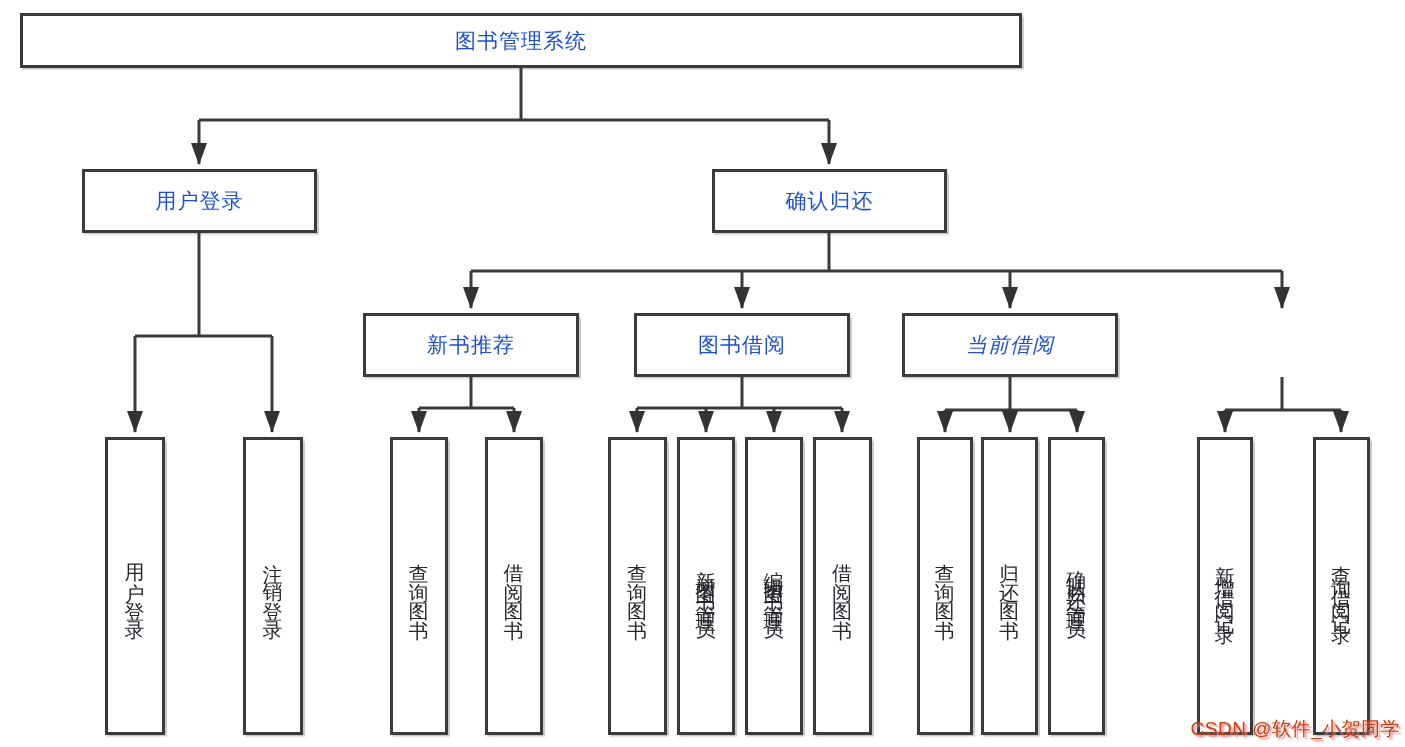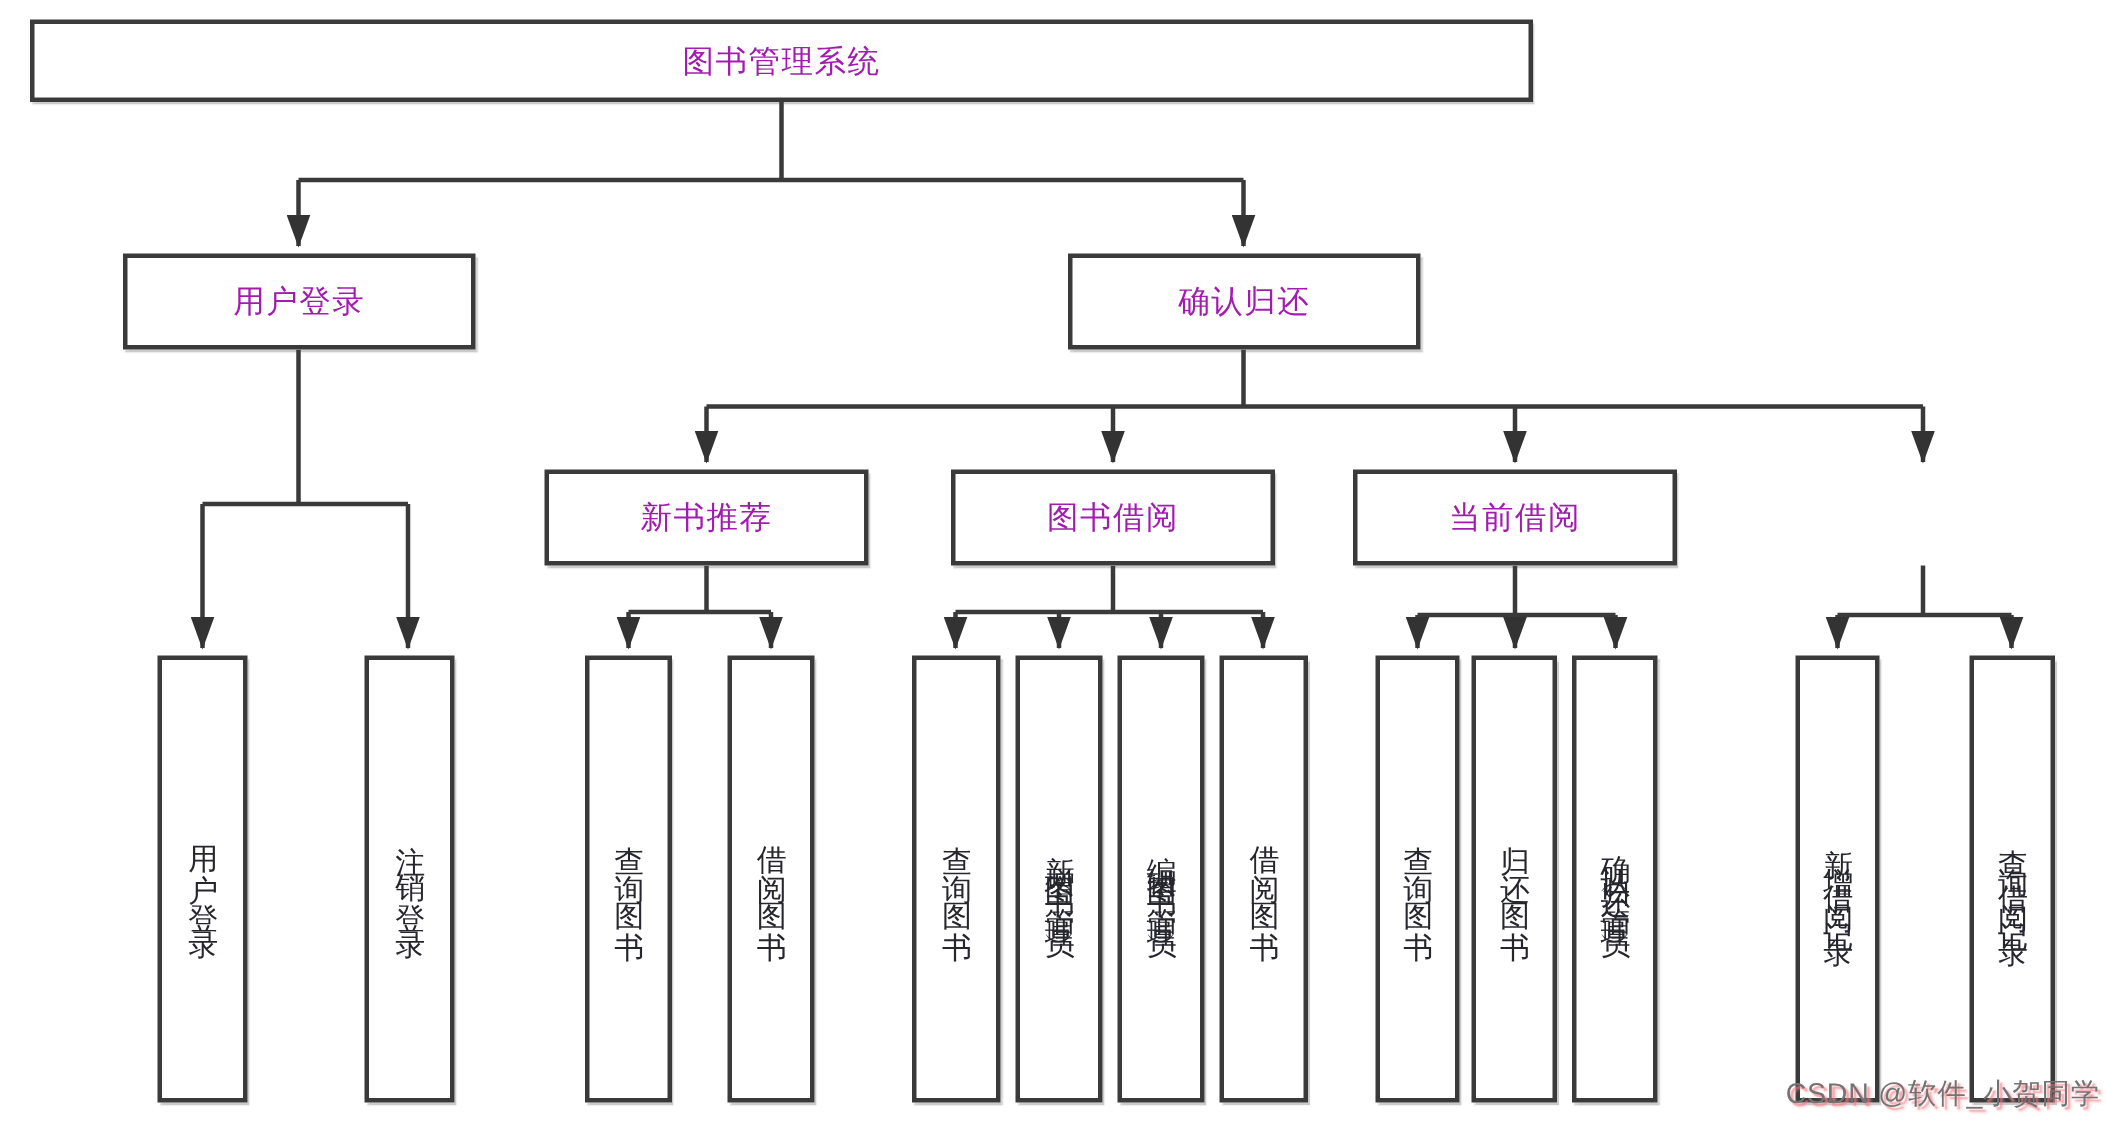--- a/index.html
+++ b/index.html
@@ -6,33 +6,33 @@
   #canvas {
     position:relative; width:1405px; height:747px; background:#ffffff;
     font-family:"Liberation Sans", sans-serif; color:#26262e; overflow:hidden;
   }
   svg.wires { position:absolute; left:0; top:0; width:1405px; height:747px; }
   .node {
     position:absolute; box-sizing:border-box; background:#ffffff;
     border:3px solid #3a3a3a; box-shadow:1.5px 2px 1px rgba(70,70,70,.28);
     display:flex; align-items:center; justify-content:center;
   }
-  .hnode span { font-size:21px; letter-spacing:1px; color:#a21caf; }
+  .hnode span { font-size:21px; letter-spacing:1px; color:#1d4ed8; }
   .root span { font-size:21px; }
   .vnode { top:437px; height:298px; }
   .vnode span {
     writing-mode:vertical-rl; text-orientation:mixed;
     font-size:20px; color:#26262e; line-height:1;
   }
   .sp4 span { letter-spacing:19px; }
   .sp6 span { letter-spacing:12px; }
   .sp9 span { letter-spacing:7px; }
   .watermark {
     position:absolute; right:5px; bottom:5px; font-size:19px;
-    color:#737373; letter-spacing:.5px;
+    color:#c2410c; letter-spacing:.5px;
     text-shadow:2px 2px 1px rgba(242,120,130,.65), 3px 3px 2px rgba(250,170,175,.5);
   }
 </style>
 </head>
 <body>
 
 <div id="canvas">
 
   <svg class="wires" viewBox="0 0 1405 747" xmlns="http://www.w3.org/2000/svg">
     <defs>
@@ -109,21 +109,21 @@
   <div class="node hnode" style="left:712px; top:169px; width:235px; height:64px;">
     <span>确认归还</span>
   </div>
 
   <div class="node hnode" style="left:634px; top:313px; width:216px; height:64px;">
     <span>图书借阅</span>
   </div>
   <div class="node hnode" style="left:363px; top:313px; width:216px; height:64px;">
     <span>新书推荐</span>
   </div>
-  <div class="node hnode" style="left:902px; top:313px; width:216px; height:64px;">
+  <div class="node hnode" style="left:902px; top:313px; width:216px; height:64px;font-style:italic;">
     <span>当前借阅</span>
   </div>
 
   <div class="node vnode sp4" style="left:105px; width:60px;">
     <span>用户登录</span>
   </div>
   <div class="node vnode sp4" style="left:243px; width:60px;">
     <span>注销登录</span>
   </div>
 

